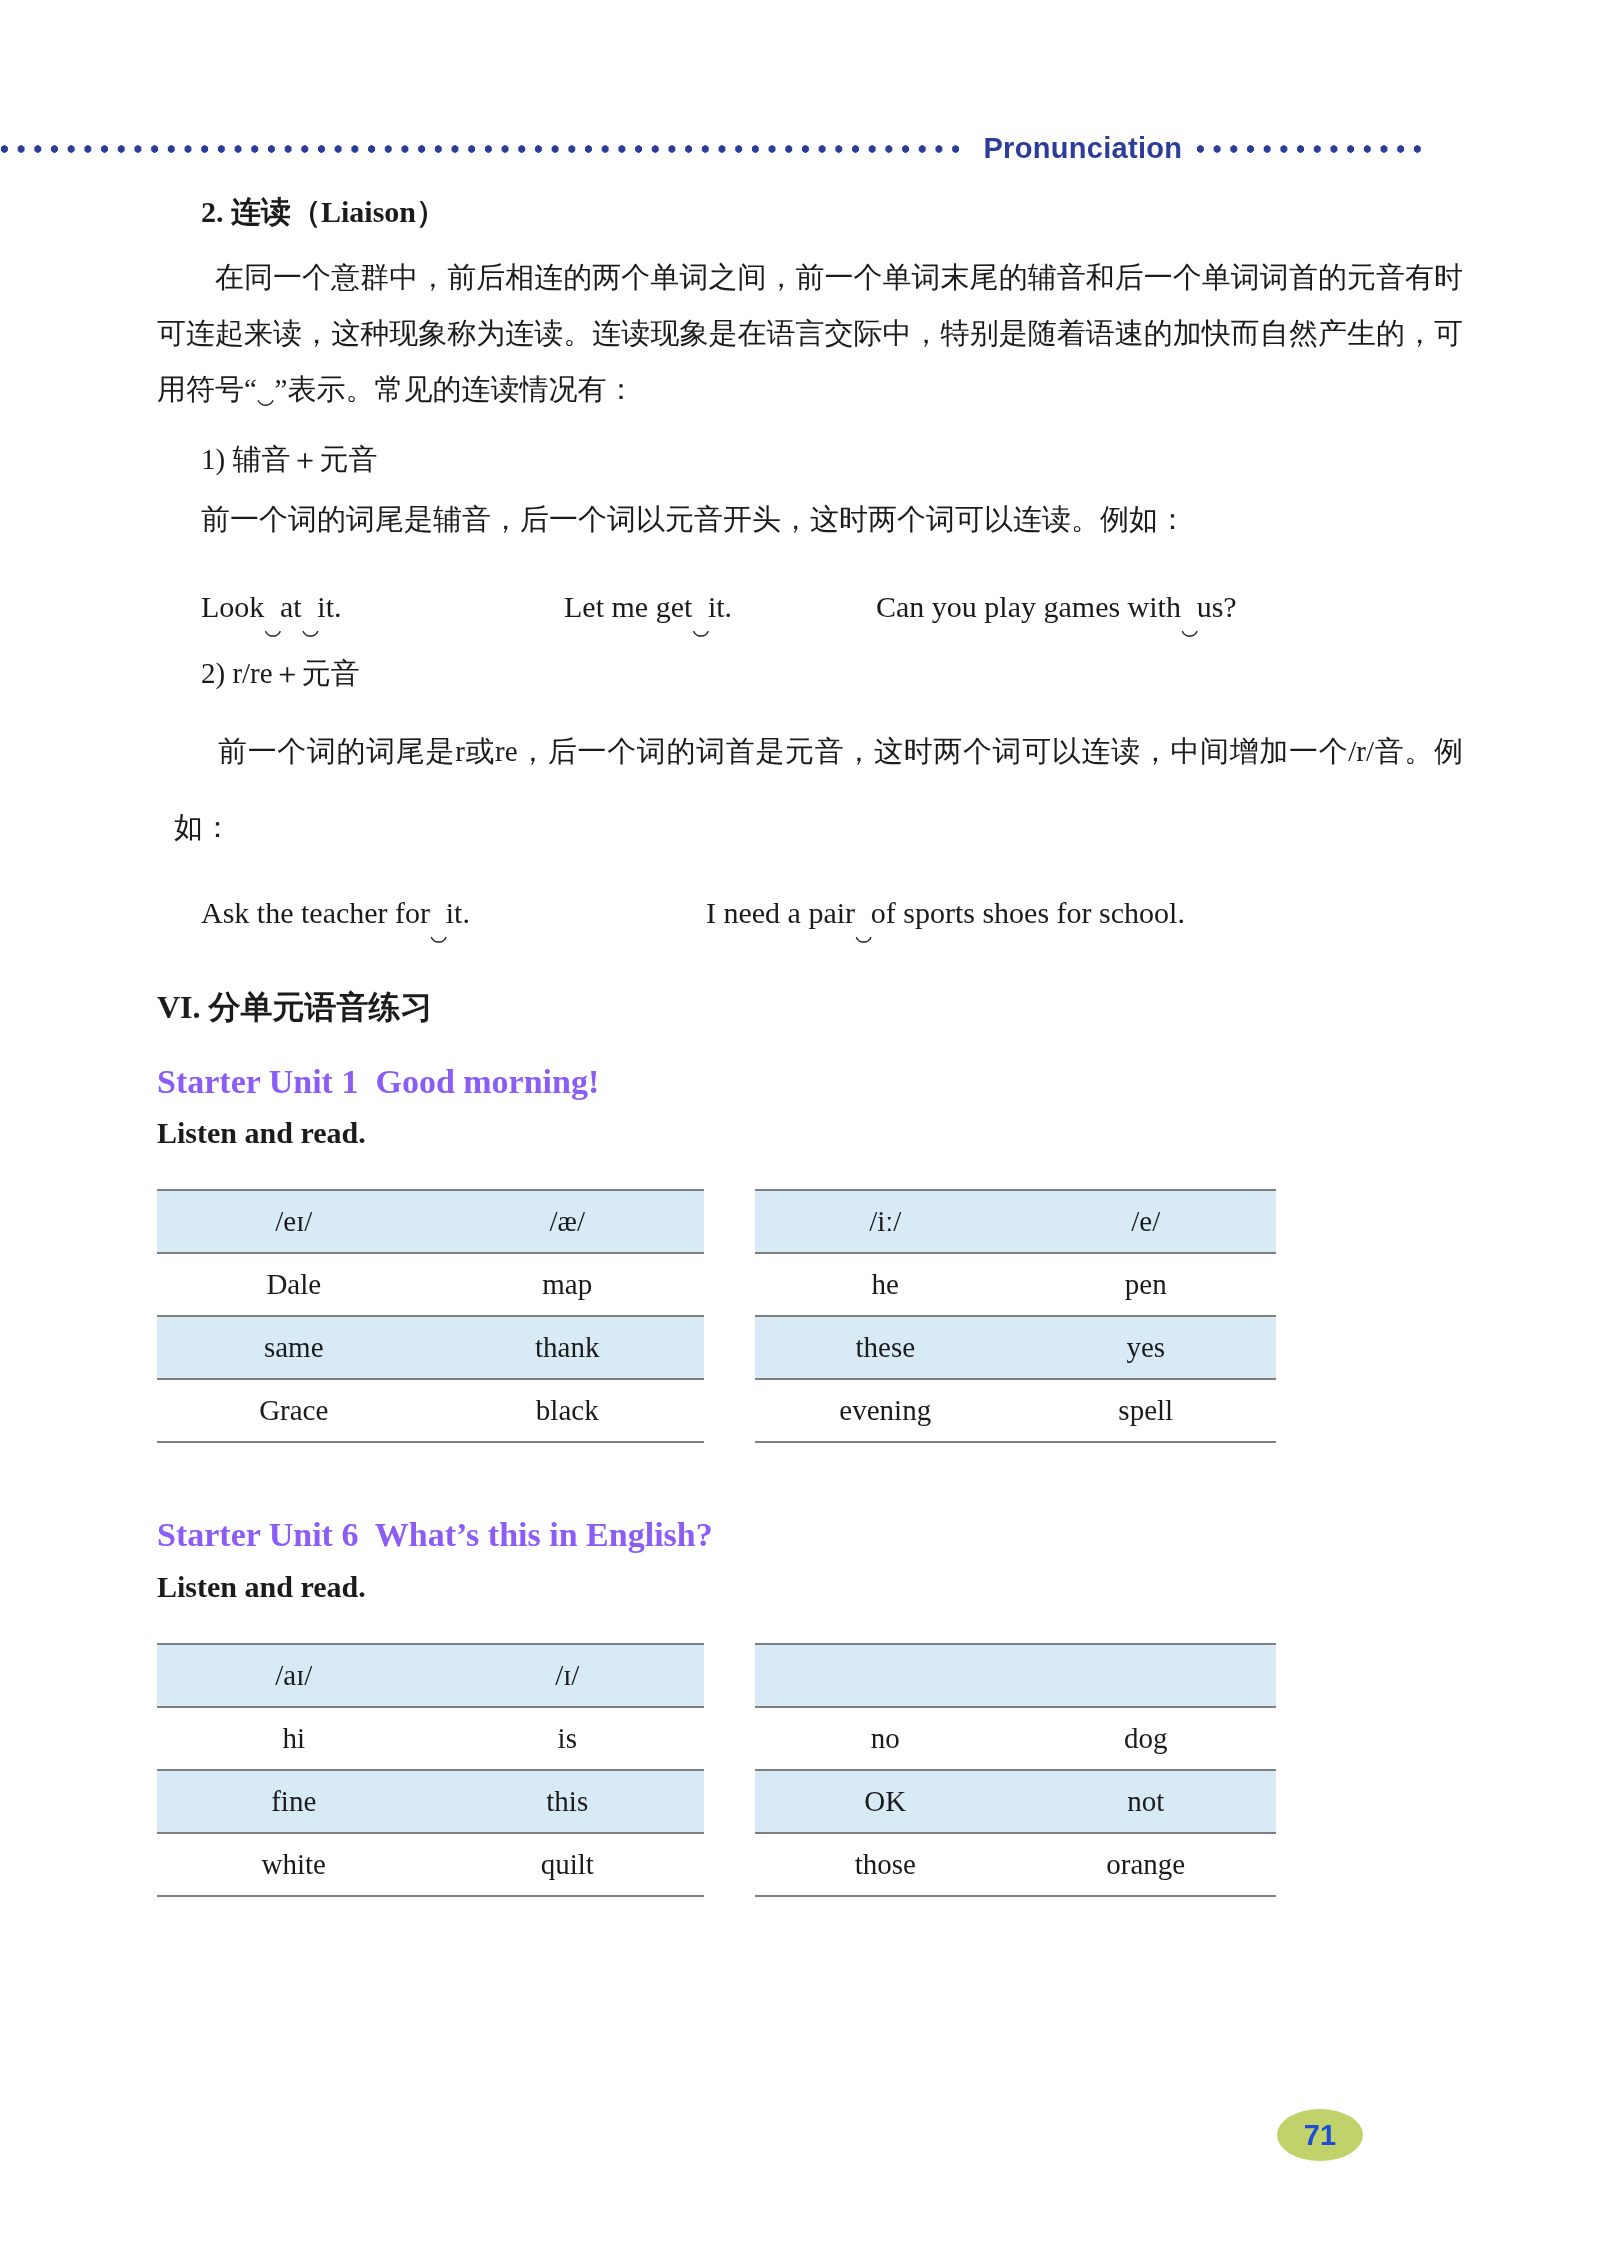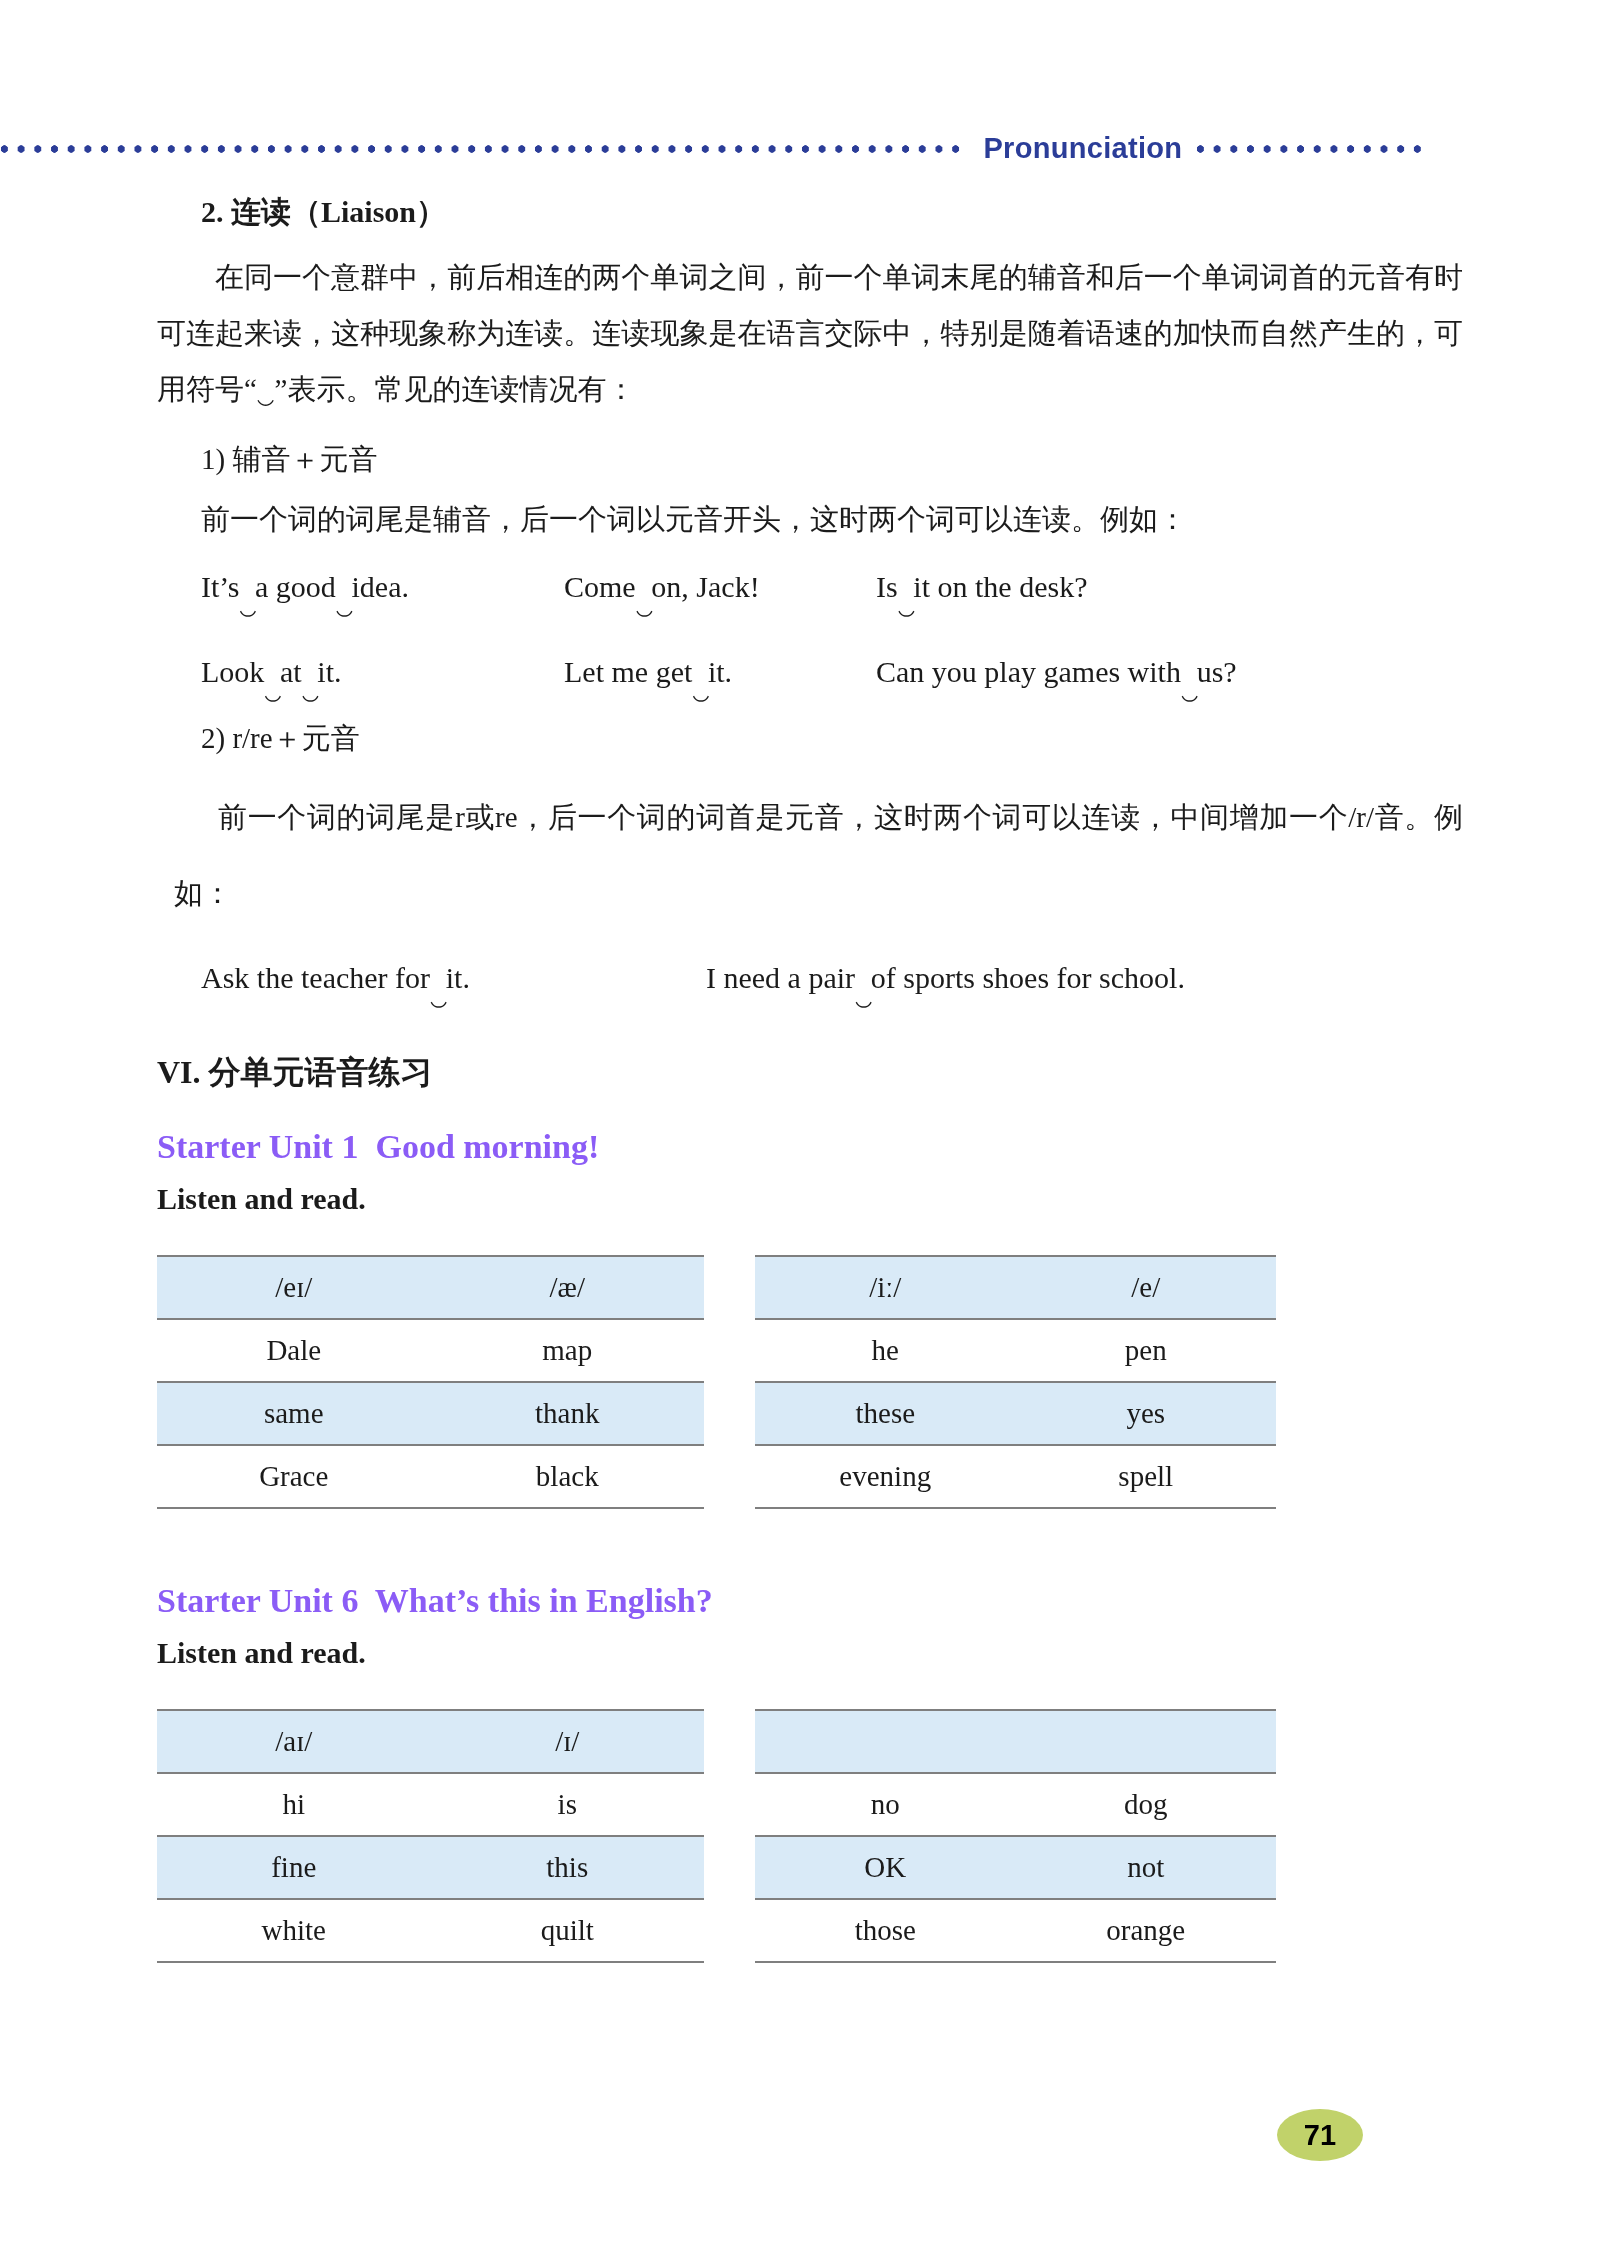--- a/index.html
+++ b/index.html
@@ -55,44 +55,39 @@
   .prow { display:flex; height:61px; border-bottom:2px solid #7f7f7f; background:#ffffff; }
   .prow.blue { background:#d9eaf7; }
   .pcell { flex:1; display:flex; align-items:center; justify-content:center;
            font-size:29px; white-space:nowrap; }
 
   
   .page-badge { position:absolute; left:1277px; top:2109px; width:86px; height:52px;
     background:#c1d26a; border-radius:50%;
     display:flex; align-items:center; justify-content:center;
     font-family:"Liberation Sans","DejaVu Sans",sans-serif;
-    font-weight:bold; font-size:29px; color:#000000; }
+    font-weight:bold; font-size:29px; color:#1d4ed8; }
 </style>
 </head>
 <body>
 
 <div class="header-rule">
   <div class="dots left"></div>
   <div class="header-label">Pronunciation</div>
   <div class="dots right"></div>
 </div>
 
 <div class="content">
 
   <div class="h-liaison">2. 连读（Liaison）</div>
   <p class="para">在同一个意群中，前后相连的两个单词之间，前一个单词末尾的辅音和后一个单词词首的元音有时可连起来读，这种现象称为连读。连读现象是在语言交际中，特别是随着语速的加快而自然产生的，可用符号“‿”表示。常见的连读情况有：</p>
 
   <div class="sub-h">1) 辅音＋元音</div>
   <div class="sub-desc">前一个词的词尾是辅音，后一个词以元音开头，这时两个词可以连读。例如：</div>
 
-  <div class="ex-grid three">
-    <span>It’s<span class="tie">‿</span>a good<span class="tie">‿</span>idea.</span>
-    <span>Come<span class="tie">‿</span>on, Jack!</span>
-    <span>Is<span class="tie">‿</span>it on the desk?</span>
-  </div>
   <div class="ex-grid three gap-after" style="margin-top:47px">
     <span>Look<span class="tie">‿</span>at<span class="tie">‿</span>it.</span>
     <span>Let me get<span class="tie">‿</span>it.</span>
     <span>Can you play games with<span class="tie">‿</span>us?</span>
   </div>
 
   <div class="sub-h">2) r/re＋元音</div>
   <div class="sub-desc wrap2">前一个词的词尾是r或re，后一个词的词首是元音，这时两个词可以连读，中间增加一个/r/音。例如：</div>
 
   <div class="ex-grid two gap-after">

